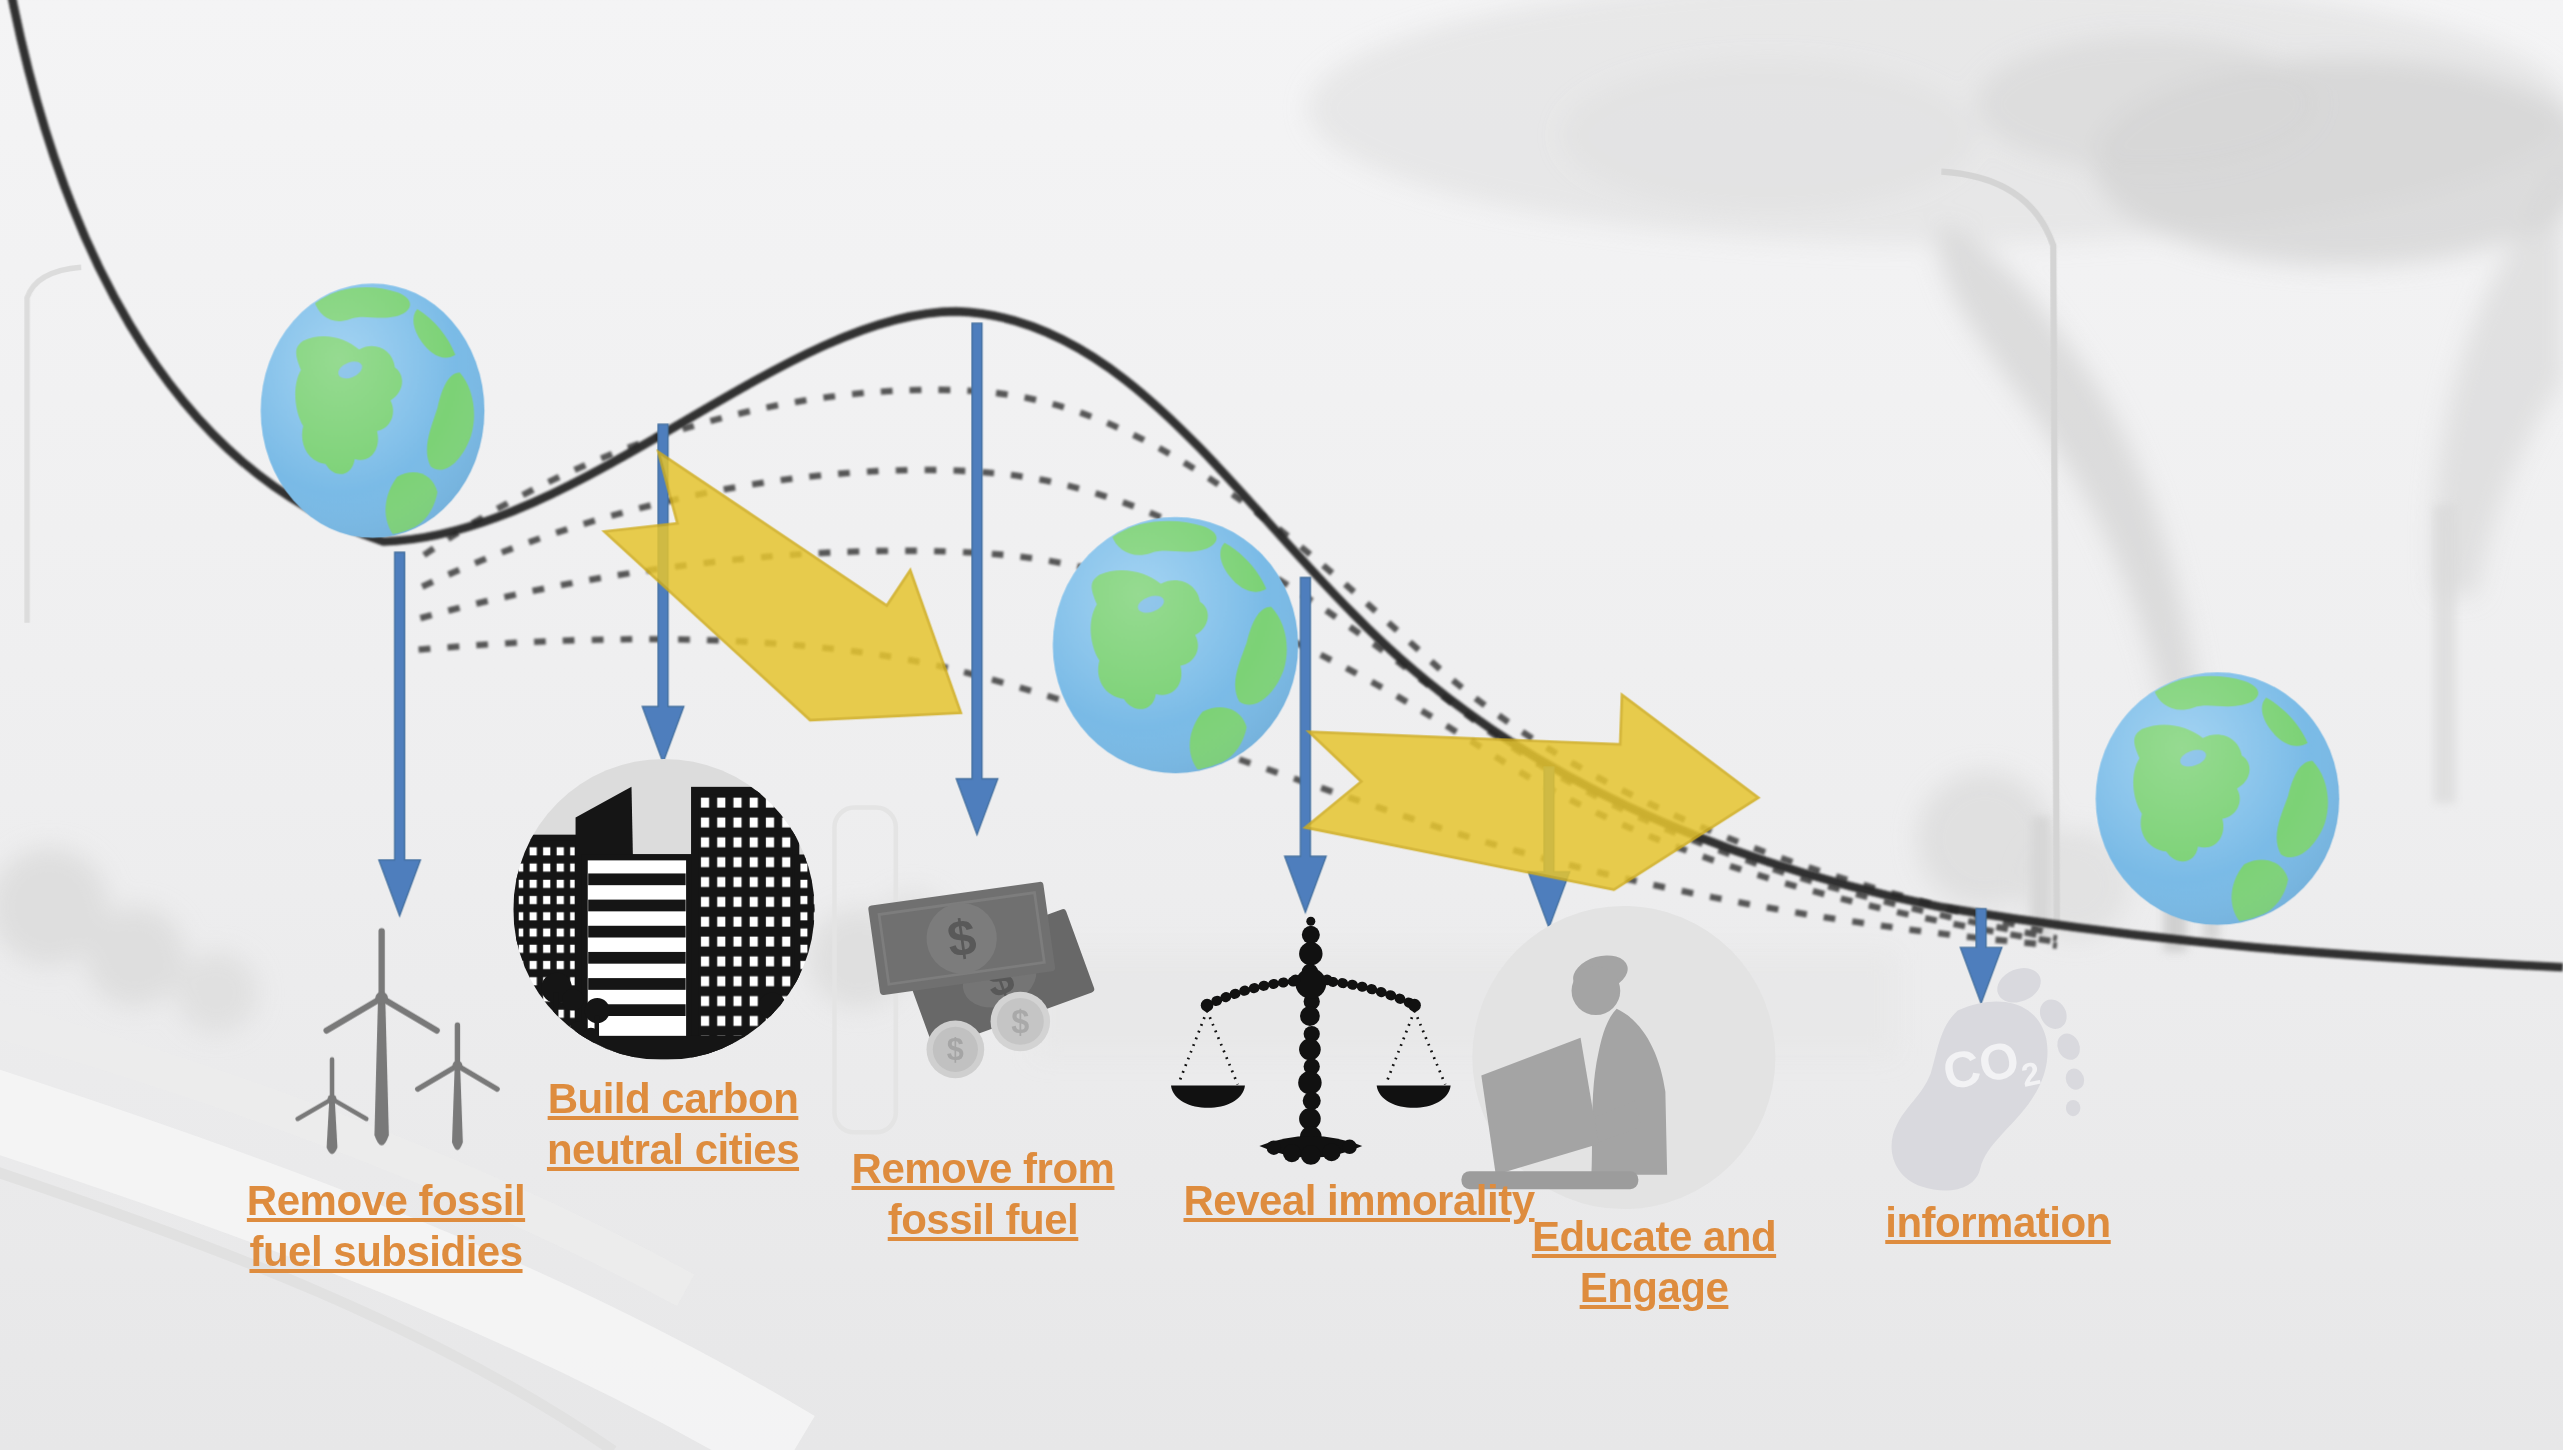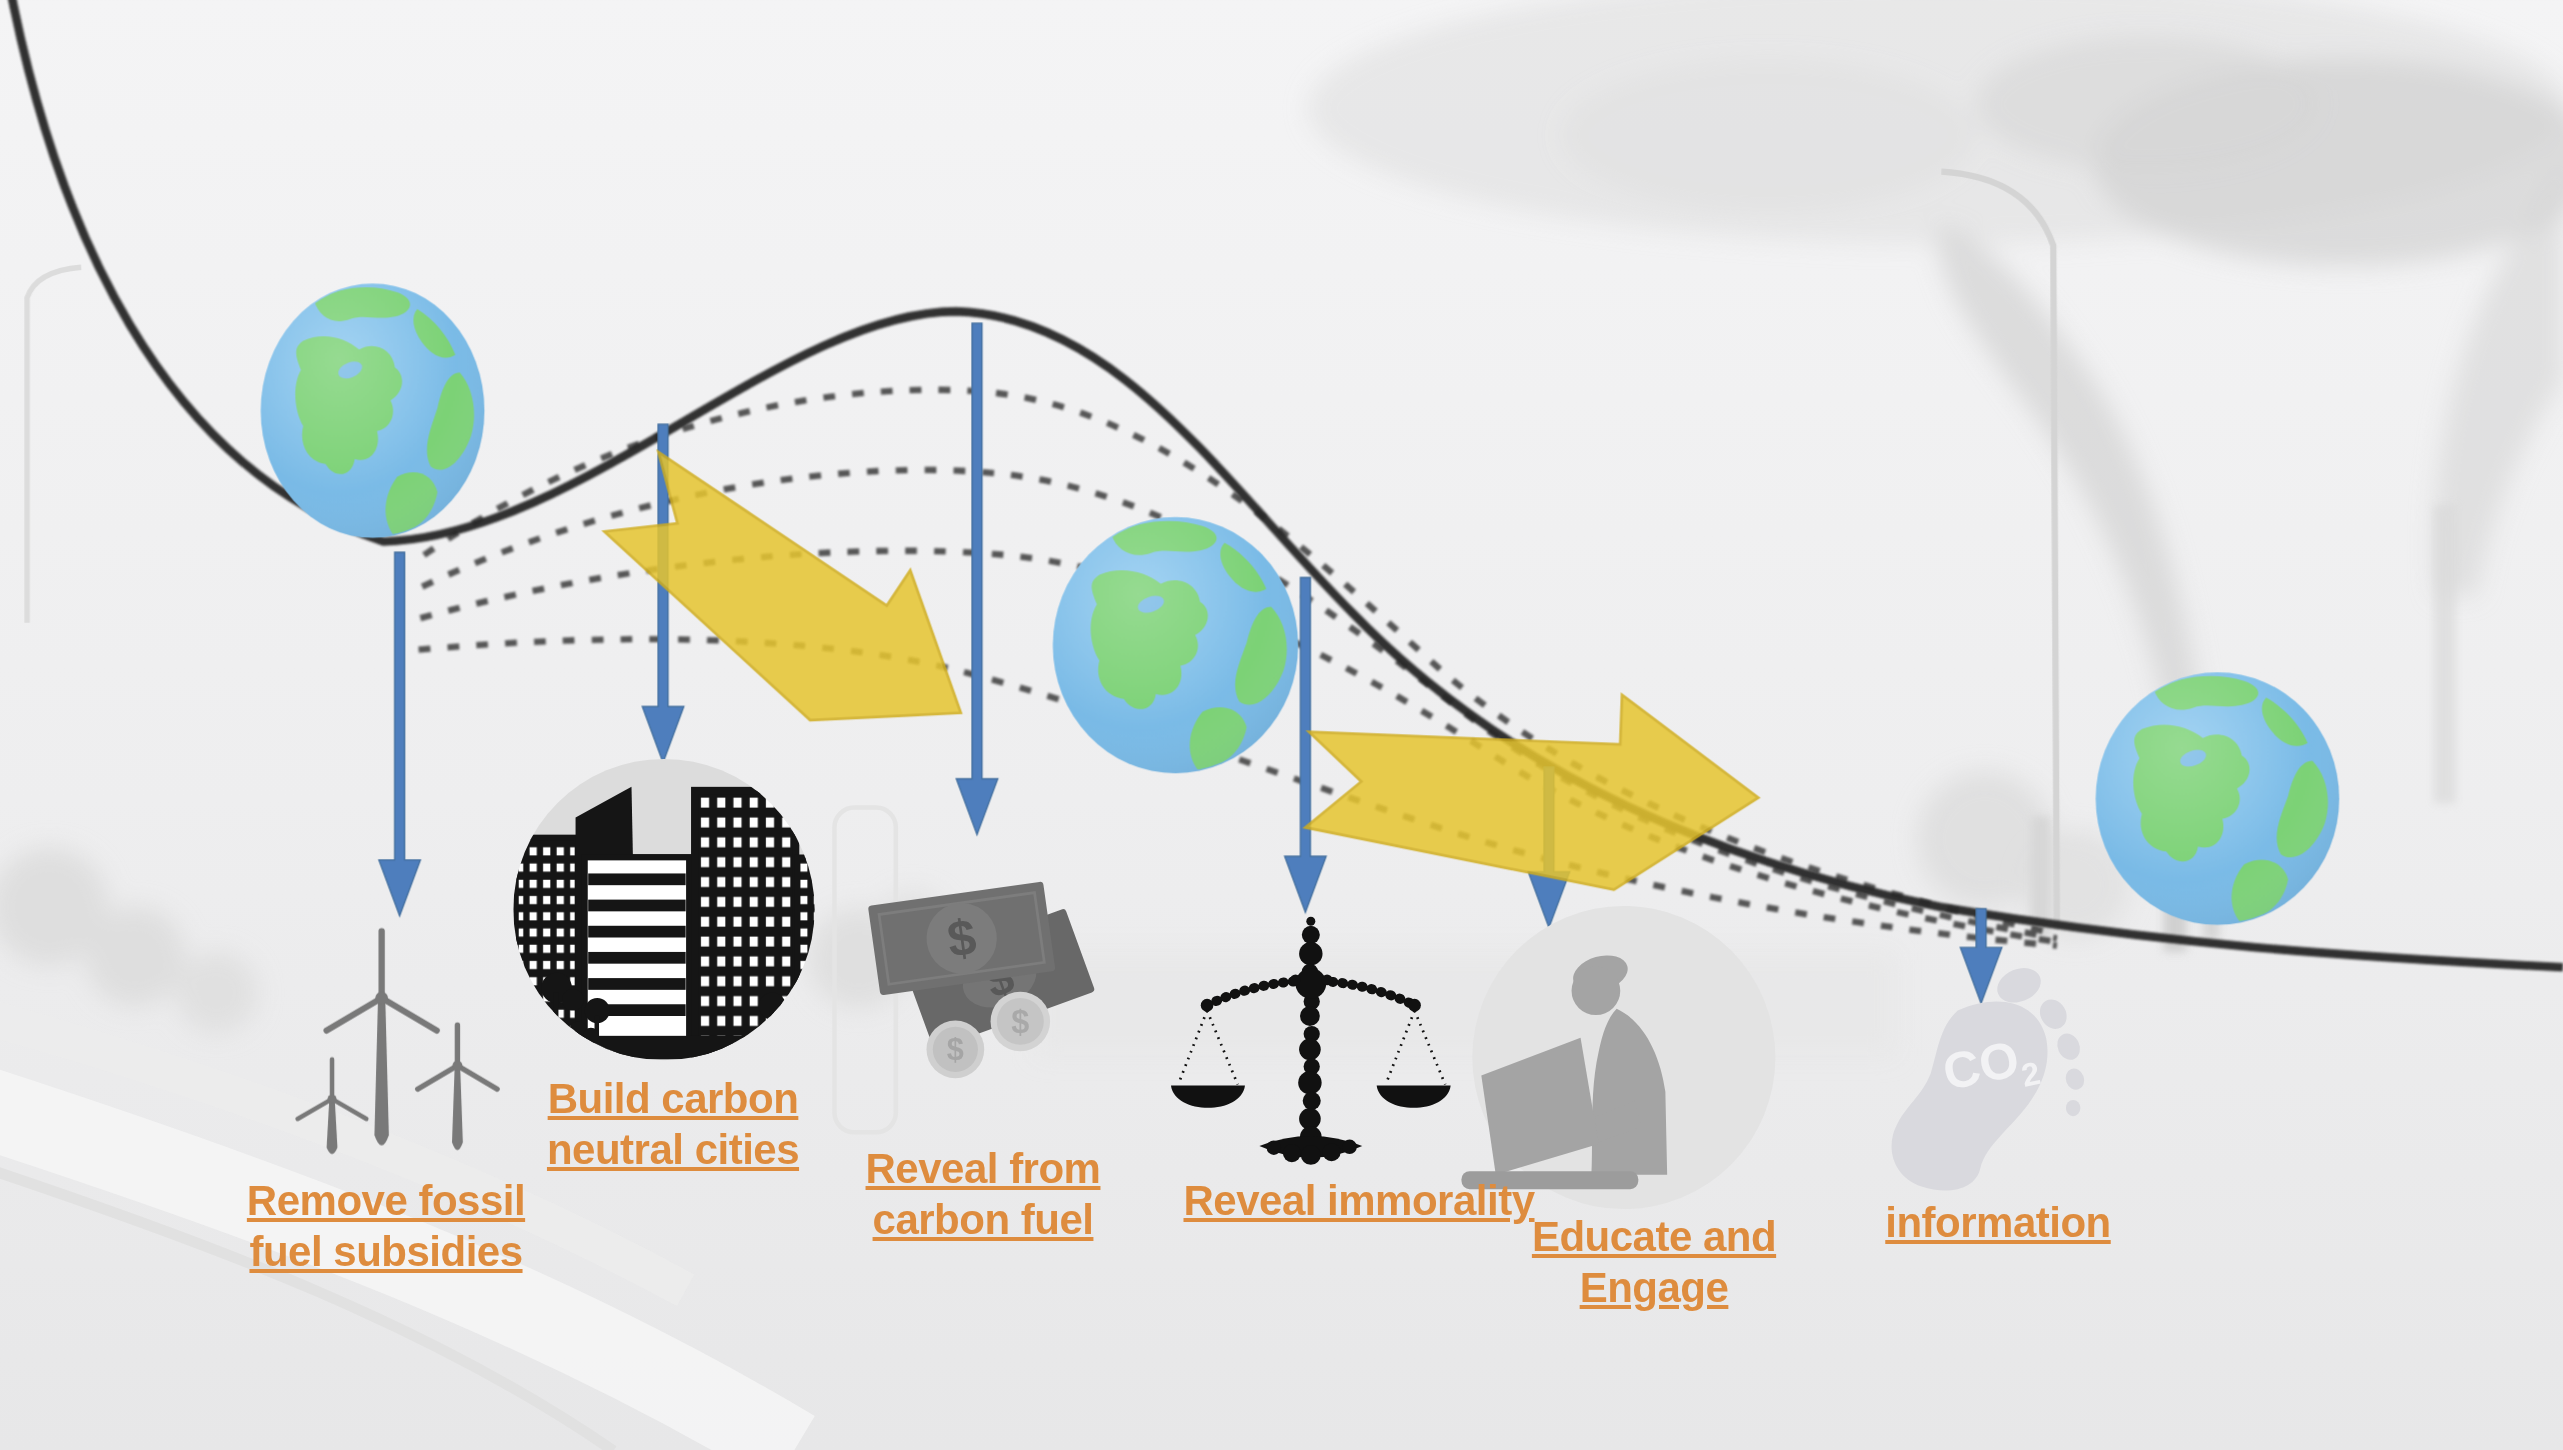--- a/index.html
+++ b/index.html
@@ -304,22 +304,22 @@
 
 <div class="step-label" style="left:386px;top:1175px;">
   <span>Remove fossil</span>
   <span>fuel subsidies</span>
 </div>
 <div class="step-label" style="left:673px;top:1073px;">
   <span>Build carbon</span>
   <span>neutral cities</span>
 </div>
 <div class="step-label" style="left:983px;top:1143px;">
-  <span>Reveal from</span>
-  <span>carbon fuel</span>
+  <span>Remove from</span>
+  <span>fossil fuel</span>
 </div>
 <div class="step-label" style="left:1311px;top:1175px;margin-left:48px;">
   <span>Reveal immorality</span>
 </div>
 <div class="step-label" style="left:1654px;top:1211px;">
   <span>Educate and</span>
   <span>Engage</span>
 </div>
 <div class="step-label" style="left:1998px;top:1197px;">
   <span>information</span>

